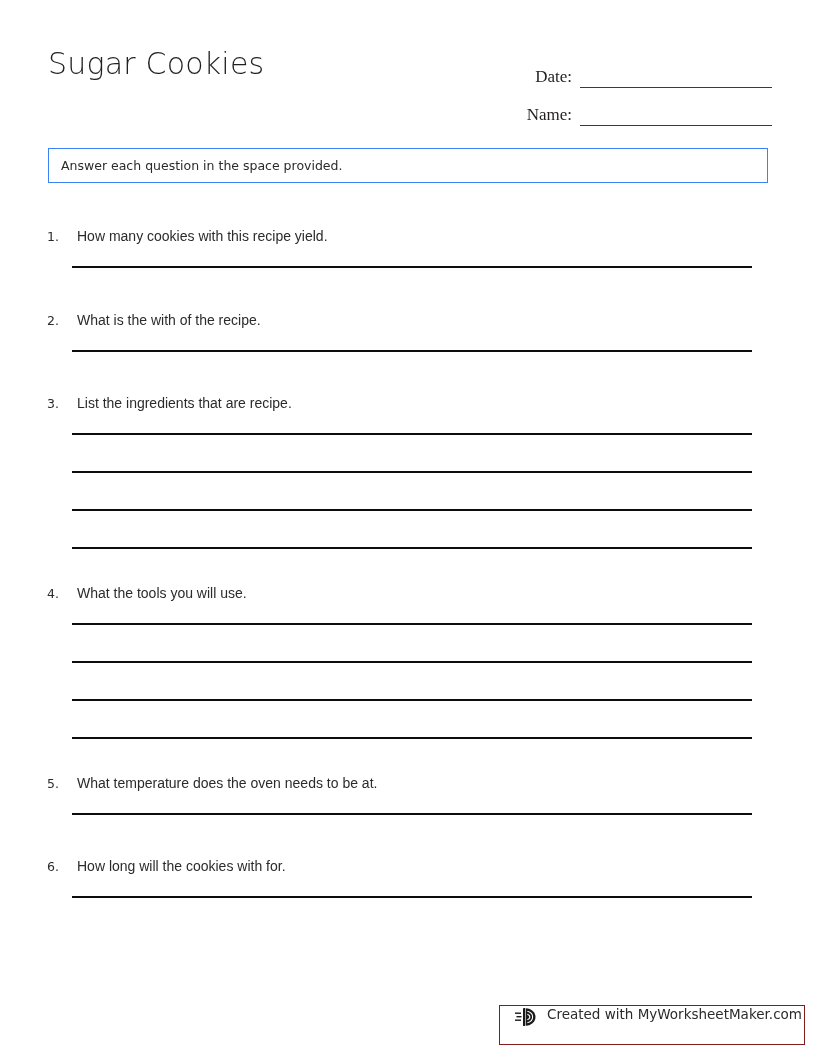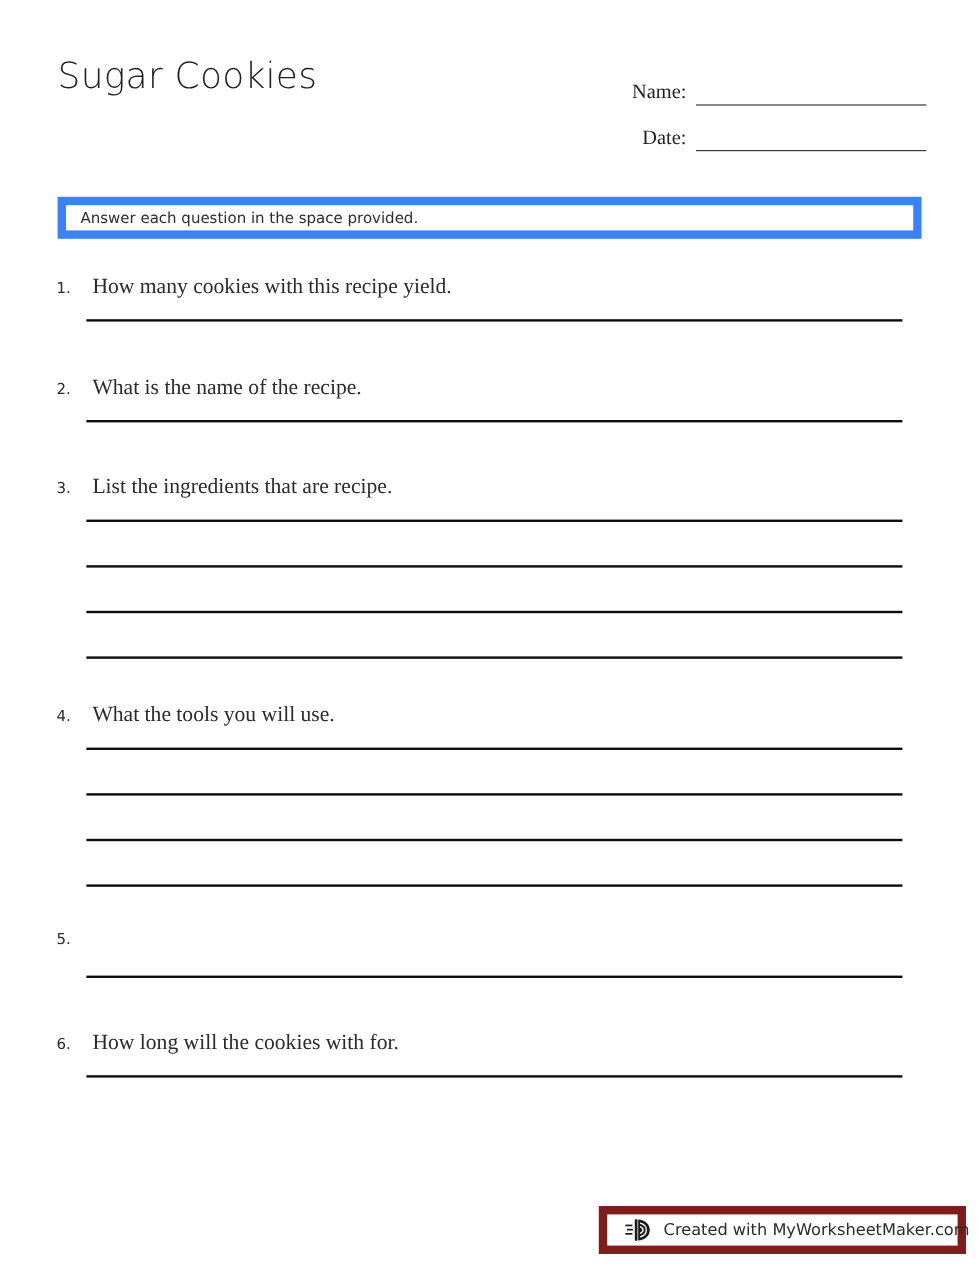--- a/index.html
+++ b/index.html
@@ -66,24 +66,24 @@
   .nd-line {
     width: 192px;
     border-bottom: 1.3px solid #3a3a3a;
     height: 19px;
   }
 
   
   .instruction-box {
     position: absolute;
     left: 48px;
-    top: 164px;
+    top: 148px;
     width: 720px;
     height: 35px;
-    border: 7px solid #3b82f6;
+    border: 1px solid #3b82f6;
     box-sizing: border-box;
     display: flex;
     align-items: center;
   }
   .instruction-text {
     padding-left: 12px;
     font-family: "DejaVu Sans", sans-serif;
     font-size: 12.5px;
     font-weight: 400;
     color: #2b2b2b;
@@ -108,47 +108,46 @@
     height: 18px;
   }
   .q-number {
     font-family: "DejaVu Sans", sans-serif;
     font-size: 12.5px;
     color: #2b2b2b;
     width: 30px;
     flex: 0 0 30px;
   }
   .q-text {
-    font-family: Liberation Serif, serif;
-    font-size: 18px;
+    font-family: Liberation Sans, sans-serif;
+    font-size: 14px;
     color: #2b2b2b;
     white-space: nowrap;
   }
   .q-lines {
     position: relative;
     padding-left: 72px;
   }
   .answer-line {
     width: 680px;
     height: 0;
     border-bottom: 2.2px solid #0d0d0d;
   }
 
   
   .footer-badge {
     position: absolute;
     left: 499px;
     top: 1005px;
     width: 306px;
     height: 40px;
-    border: 7px solid #7f1d1d;
+    border: 1px solid #7f1d1d;
     box-sizing: border-box;
     background: #ffffff;
     display: flex;
-    align-items: center;
   }
   .badge-logo {
     flex: 0 0 auto;
     margin-left: 15px;
     margin-right: 8px;
     width: 24px;
     height: 22px;
     display: block;
   }
   .badge-text {
@@ -161,25 +160,25 @@
 </head>
 <body>
 
 <div class="page">
 
   <div class="header">
     <div class="worksheet-title">Sugar Cookies</div>
 
     <div class="namedate">
       <div class="nd-row">
+        <span class="nd-label">Date:</span>
+        <span class="nd-line"></span>
+      </div>
+      <div class="nd-row">
         <span class="nd-label">Name:</span>
-        <span class="nd-line"></span>
-      </div>
-      <div class="nd-row">
-        <span class="nd-label">Date:</span>
         <span class="nd-line"></span>
       </div>
     </div>
   </div>
 
   <div class="instruction-box">
     <span class="instruction-text">Answer each question in the space provided.</span>
   </div>
 
   <div class="questions" id="questions-container">
@@ -188,21 +187,21 @@
           <span class="q-number">1.</span>
           <span class="q-text">How many cookies with this recipe yield.</span>
         </div>
         <div class="q-lines" style="position: relative; height: 44px;">
           <div class="answer-line" style="position: absolute; left: 72px; top: 20px;"></div>
         </div>
       </div>
       <div class="question" style="position: absolute; left: 0px; top: 84px; width: 816px;">
         <div class="q-head">
           <span class="q-number">2.</span>
-          <span class="q-text">What is the name of the recipe.</span>
+          <span class="q-text">What is the with of the recipe.</span>
         </div>
         <div class="q-lines" style="position: relative; height: 44px;">
           <div class="answer-line" style="position: absolute; left: 72px; top: 20px;"></div>
         </div>
       </div>
       <div class="question" style="position: absolute; left: 0px; top: 167px; width: 816px;">
         <div class="q-head">
           <span class="q-number">3.</span>
           <span class="q-text">List the ingredients that are recipe.</span>
         </div>
@@ -221,20 +220,21 @@
         <div class="q-lines" style="position: relative; height: 158px;">
           <div class="answer-line" style="position: absolute; left: 72px; top: 20px;"></div>
           <div class="answer-line" style="position: absolute; left: 72px; top: 58px;"></div>
           <div class="answer-line" style="position: absolute; left: 72px; top: 96px;"></div>
           <div class="answer-line" style="position: absolute; left: 72px; top: 134px;"></div>
         </div>
       </div>
       <div class="question" style="position: absolute; left: 0px; top: 547px; width: 816px;">
         <div class="q-head">
           <span class="q-number">5.</span>
+          <span class="q-text">What temperature does the oven needs to be at.</span>
         </div>
         <div class="q-lines" style="position: relative; height: 44px;">
           <div class="answer-line" style="position: absolute; left: 72px; top: 20px;"></div>
         </div>
       </div>
       <div class="question" style="position: absolute; left: 0px; top: 630px; width: 816px;">
         <div class="q-head">
           <span class="q-number">6.</span>
           <span class="q-text">How long will the cookies with for.</span>
         </div>

